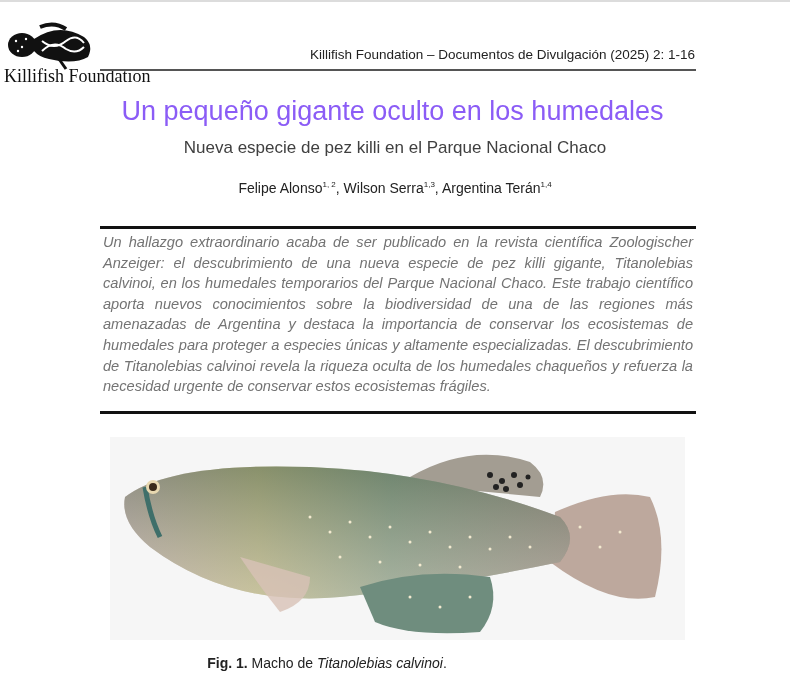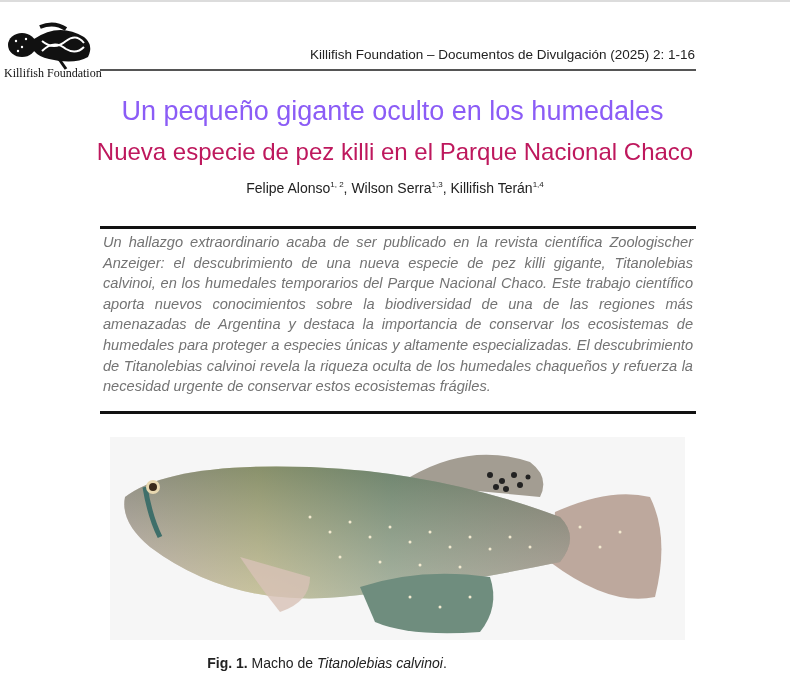--- a/index.html
+++ b/index.html
@@ -1,23 +1,23 @@
 <!DOCTYPE html>
 <html><head>
 <meta charset="utf-8">
 <style>
   html, body { margin:0; padding:0; background:#fff; }
   body { width:790px; height:680px; position:relative; overflow:hidden; font-family:"Liberation Sans", sans-serif; color:#1a1a1a; }
   .topline { position:absolute; left:0; top:0; width:790px; height:2px; background:#dcdcdc; }
   .logo { position:absolute; left:4px; top:12px; width:100px; height:70px; }
-  .logo-text { position:absolute; left:4px; top:66px; font-family:"Liberation Serif", serif; font-size:12px; color:#111; }
+  .logo-text { position:absolute; left:4px; top:66px; font-family:"Liberation Serif", serif; font-size:18px; color:#111; }
   .journal { position:absolute; left:275px; top:47px; width:420px; text-align:right; font-size:13.5px; color:#222; }
   .journal-rule { position:absolute; left:100px; top:69px; width:596px; height:1.5px; background:#555; }
   .title { position:absolute; left:0; top:96px; width:785px; text-align:center; font-size:27px; color:#8b5cf6; }
-  .subtitle { position:absolute; left:0; top:138px; width:790px; text-align:center; font-size:24px; color:#be185d; }
+  .subtitle { position:absolute; left:0; top:138px; width:790px; text-align:center; font-size:17px; color:#404040; }
   .authors { position:absolute; left:0; top:180px; width:790px; text-align:center; font-size:14px; color:#222; }
   .authors sup { font-size:8px; }
   .rule-top { position:absolute; left:100px; top:226px; width:596px; height:3px; background:#111; }
   .abstract { position:absolute; left:103px; top:232px; width:590px; font-style:italic; font-size:14.6px; line-height:20.6px; text-align:justify; color:#737373; }
   .rule-bot { position:absolute; left:100px; top:411px; width:596px; height:3px; background:#111; }
   .figure { position:absolute; left:110px; top:437px; width:575px; height:203px; background:#f4f4f4; }
   .caption { position:absolute; left:0; top:655px; width:654px; text-align:center; font-size:14px; color:#222; }
   .caption b { font-weight:bold; }
 </style>
 </head>
@@ -41,21 +41,21 @@
 </svg>
 <div class="logo-text">Killifish Foundation</div>
 
 <div class="journal">Killifish Foundation – Documentos de Divulgación (2025) 2:  1-16</div>
 <div class="journal-rule"></div>
 
 <div class="title">Un pequeño gigante oculto en los humedales</div>
 <div class="subtitle">Nueva especie de pez killi en el Parque Nacional Chaco</div>
 
 <div class="authors">
-  <span>Felipe Alonso</span><sup>1, 2</sup>, <span>Wilson Serra</span><sup>1,3</sup>, <span>Killifish Terán</span><sup>1,4</sup>
+  <span>Felipe Alonso</span><sup>1, 2</sup>, <span>Wilson Serra</span><sup>1,3</sup>, <span>Argentina Terán</span><sup>1,4</sup>
 </div>
 
 <div class="rule-top"></div>
 <div class="abstract">Un hallazgo extraordinario acaba de ser publicado en la revista científica Zoologischer Anzeiger: el descubrimiento de una nueva especie de pez killi gigante, Titanolebias calvinoi, en los humedales temporarios del Parque Nacional Chaco. Este trabajo científico aporta nuevos conocimientos sobre la biodiversidad de una de las regiones más amenazadas de Argentina y destaca la importancia de conservar los ecosistemas de humedales para proteger a especies únicas y altamente especializadas. El descubrimiento de Titanolebias calvinoi revela la riqueza oculta de los humedales chaqueños y refuerza la necesidad urgente de conservar estos ecosistemas frágiles.</div>
 <div class="rule-bot"></div>
 
 <svg class="figure" viewBox="0 0 575 203">
   <defs>
     <linearGradient id="body" x1="0" y1="0" x2="1" y2="0">
       <stop offset="0" stop-color="#b9a9a6"></stop>

